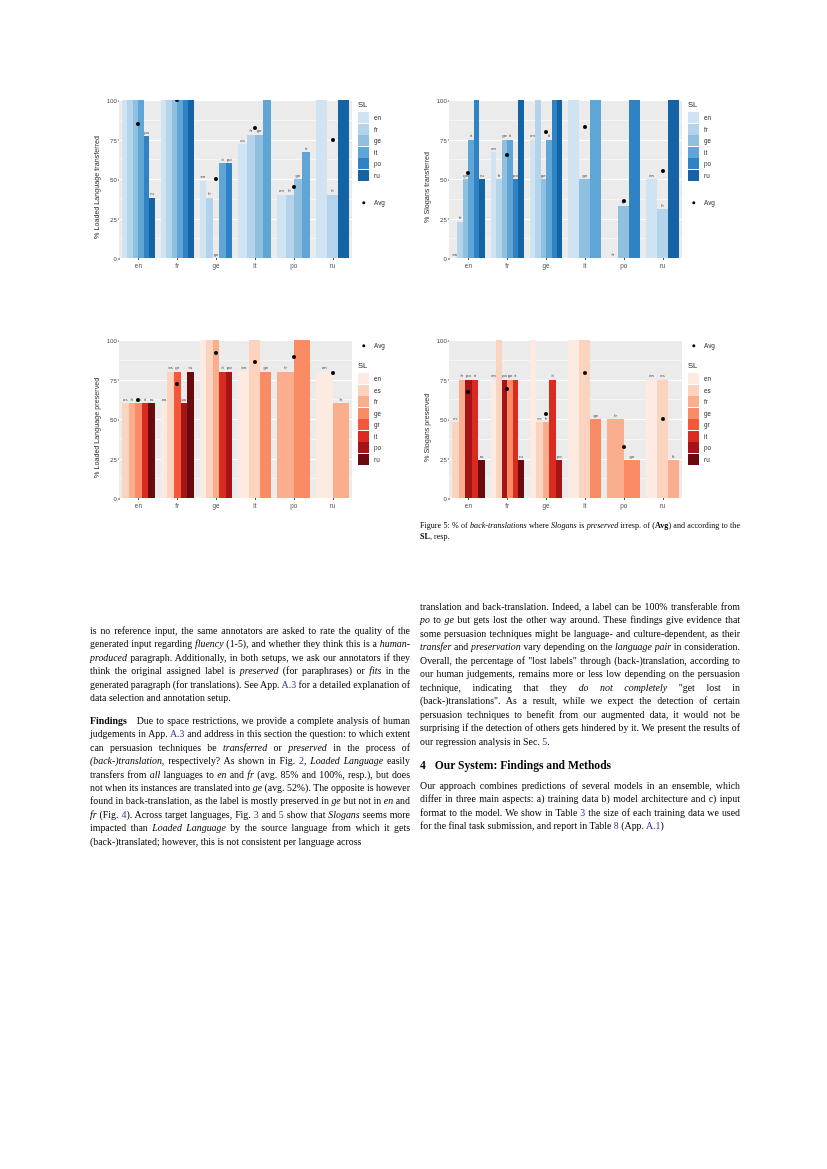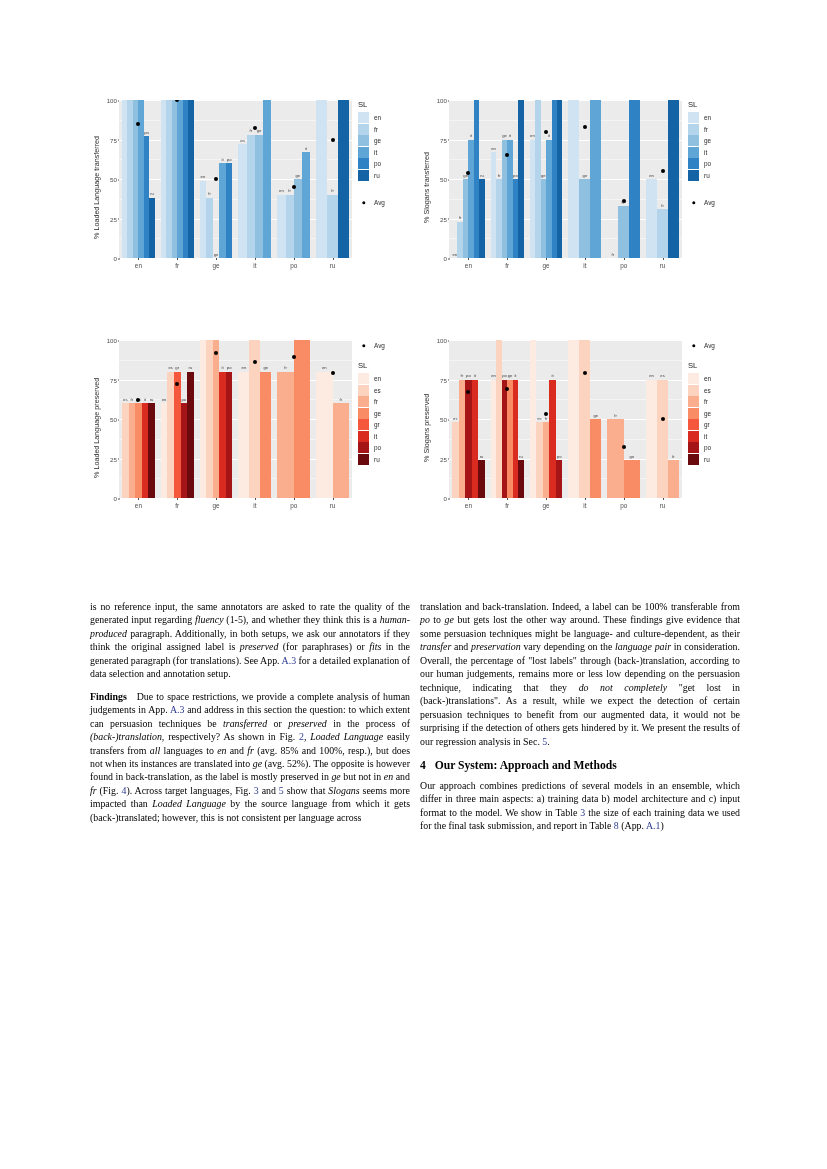--- a/index.html
+++ b/index.html
@@ -791,26 +791,27 @@
                   </div>
                   <div class="legend-item">
                     <span class="swatch" style="background: rgb(107, 10, 14);"></span>
                     <span class="ltext">ru</span>
                   </div>
                 </div>
               </div>
             </div>
           </div>
         </div>
+      <div class="caption" id="cap-3">Figure 5: % of <i>back-translations</i> where <i>Slogans</i> is <i>preserved</i> irresp. of (<b>Avg</b>) and according to the <b>SL</b>, resp.</div>
     </div>
   </div>
 
-  <div class="col" id="left-col" style="left:90px;top:600px;">
+  <div class="col" id="left-col" style="left:90px;top:624px;">
       <p>is no reference input, the same annotators are asked to rate the quality of the generated input regarding <i>fluency</i> (1-5), and whether they think this is a <i>human-produced</i> paragraph. Additionally, in both setups, we ask our annotators if they think the original assigned label is <i>preserved</i> (for paraphrases) or <i>fits</i> in the generated paragraph (for translations). See App. <span class="ref">A.3</span> for a detailed explanation of data selection and annotation setup.</p>
       <p><b>Findings</b>  Due to space restrictions, we provide a complete analysis of human judgements in App. <span class="ref">A.3</span> and address in this section the question: to which extent can persuasion techniques be <i>transferred</i> or <i>preserved</i> in the process of <i>(back-)translation</i>, respectively? As shown in Fig. <span class="ref">2</span>, <i>Loaded Language</i> easily transfers from <i>all</i> languages to <i>en</i> and <i>fr</i> (avg. 85% and 100%, resp.), but does not when its instances are translated into <i>ge</i> (avg. 52%). The opposite is however found in back-translation, as the label is mostly preserved in <i>ge</i> but not in <i>en</i> and <i>fr</i> (Fig. <span class="ref">4</span>). Across target languages, Fig. <span class="ref">3</span> and <span class="ref">5</span> show that <i>Slogans</i> seems more impacted than <i>Loaded Language</i> by the source language from which it gets (back-)translated; however, this is not consistent per language across</p>
     </div>
   <div class="col" id="right-col" style="left:420px;top:600px;">
       <p>translation and back-translation. Indeed, a label can be 100% transferable from <i>po</i> to <i>ge</i> but gets lost the other way around. These findings give evidence that some persuasion techniques might be language- and culture-dependent, as their <i>transfer</i> and <i>preservation</i> vary depending on the <i>language pair</i> in consideration. Overall, the percentage of "lost labels" through (back-)translation, according to our human judgements, remains more or less low depending on the persuasion technique, indicating that they <i>do not completely</i> "get lost in (back-)translations". As a result, while we expect the detection of certain persuasion techniques to benefit from our augmented data, it would not be surprising if the detection of others gets hindered by it. We present the results of our regression analysis in Sec. <span class="ref">5</span>.</p>
-      <div class="sechead"><span class="num">4</span><span>Our System: Approach and Methods</span></div>
+      <div class="sechead"><span class="num">4</span><span>Our System: Findings and Methods</span></div>
       <p style="margin-top: 0px;">Our approach combines predictions of several models in an ensemble, which differ in three main aspects: a) training data b) model architecture and c) input format to the model. We show in Table <span class="ref">3</span> the size of each training data we used for the final task submission, and report in Table <span class="ref">8</span> (App. <span class="ref">A.1</span>)</p>
     </div>
 
 </div>
 
 </body></html>

